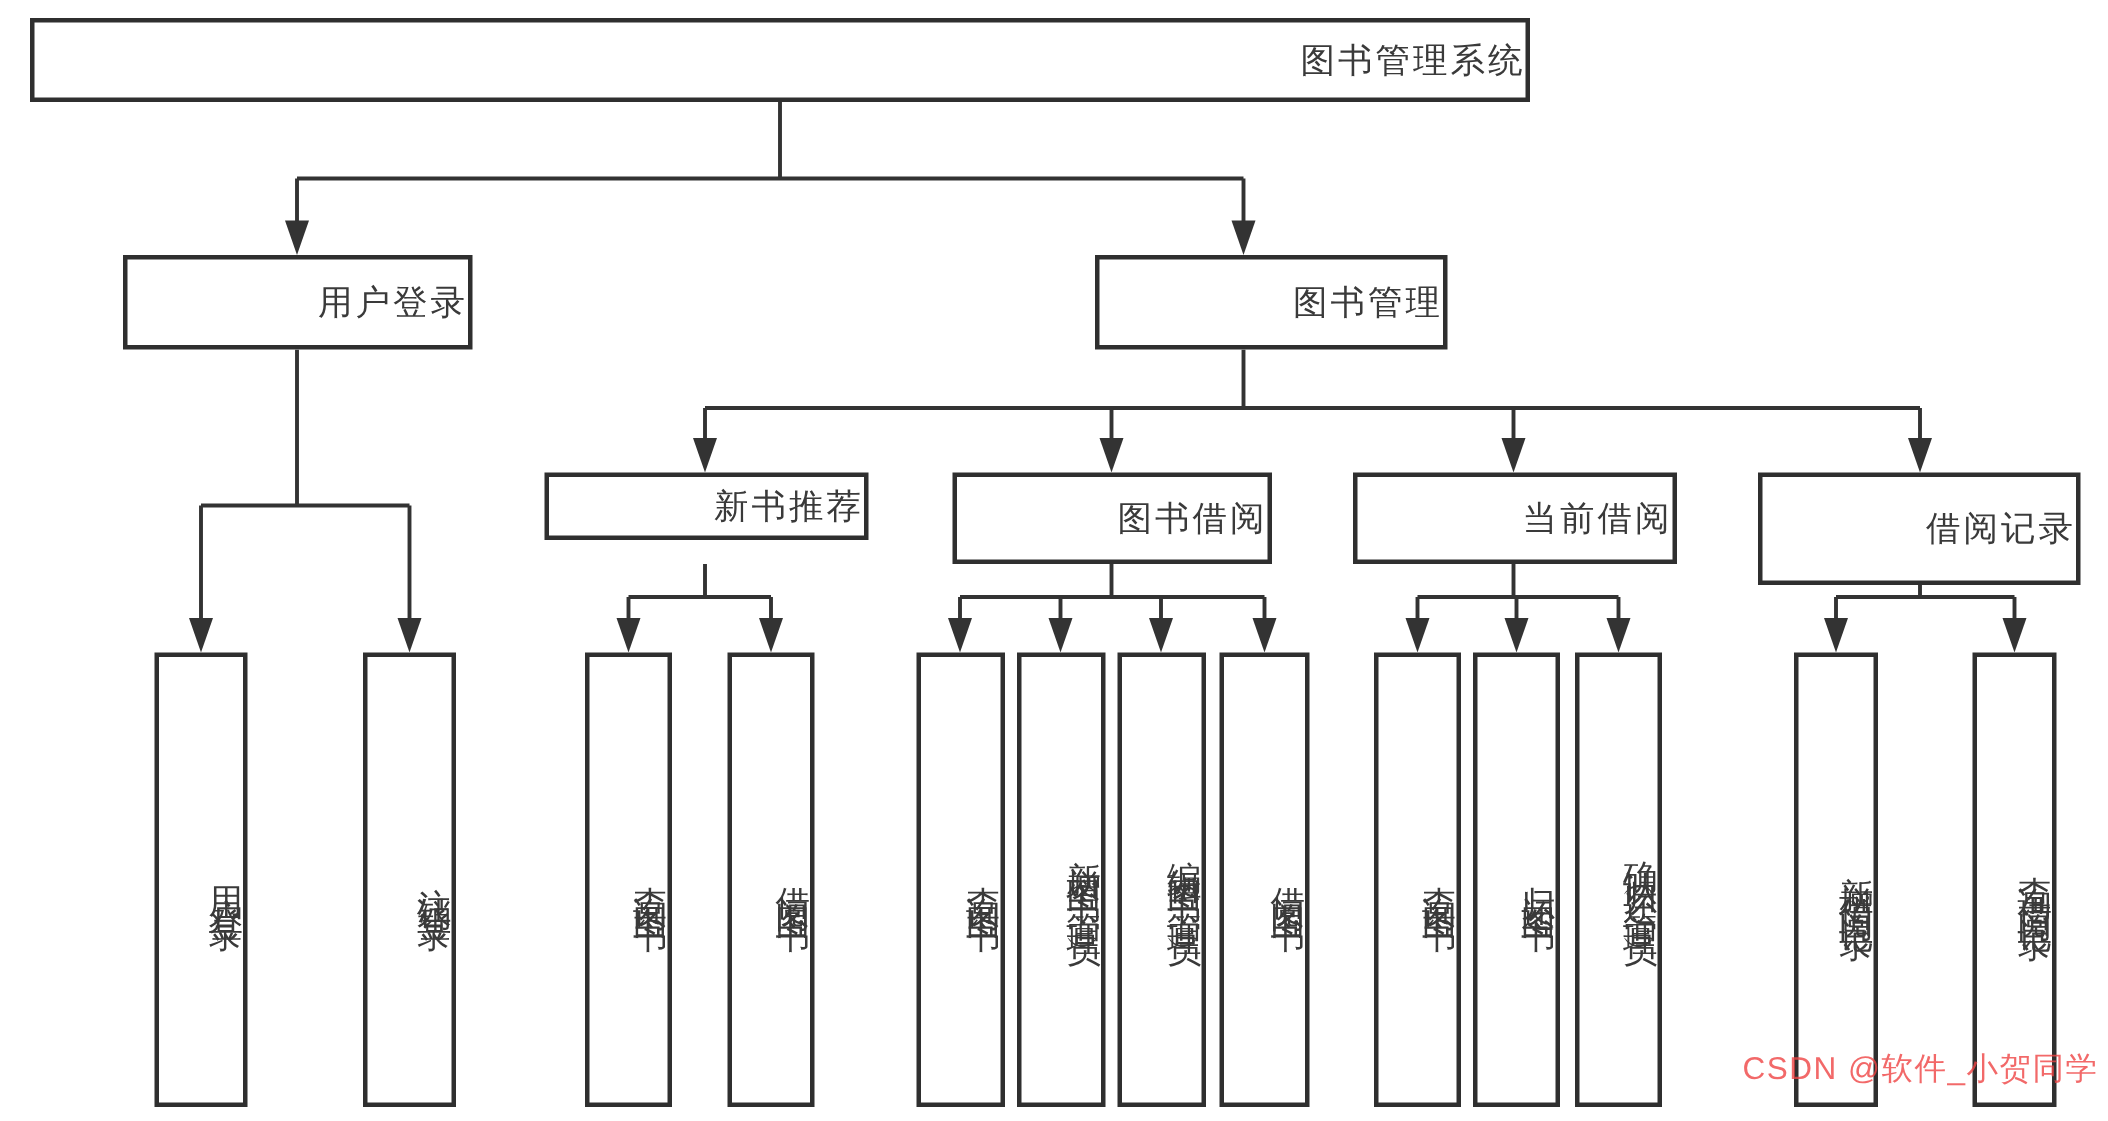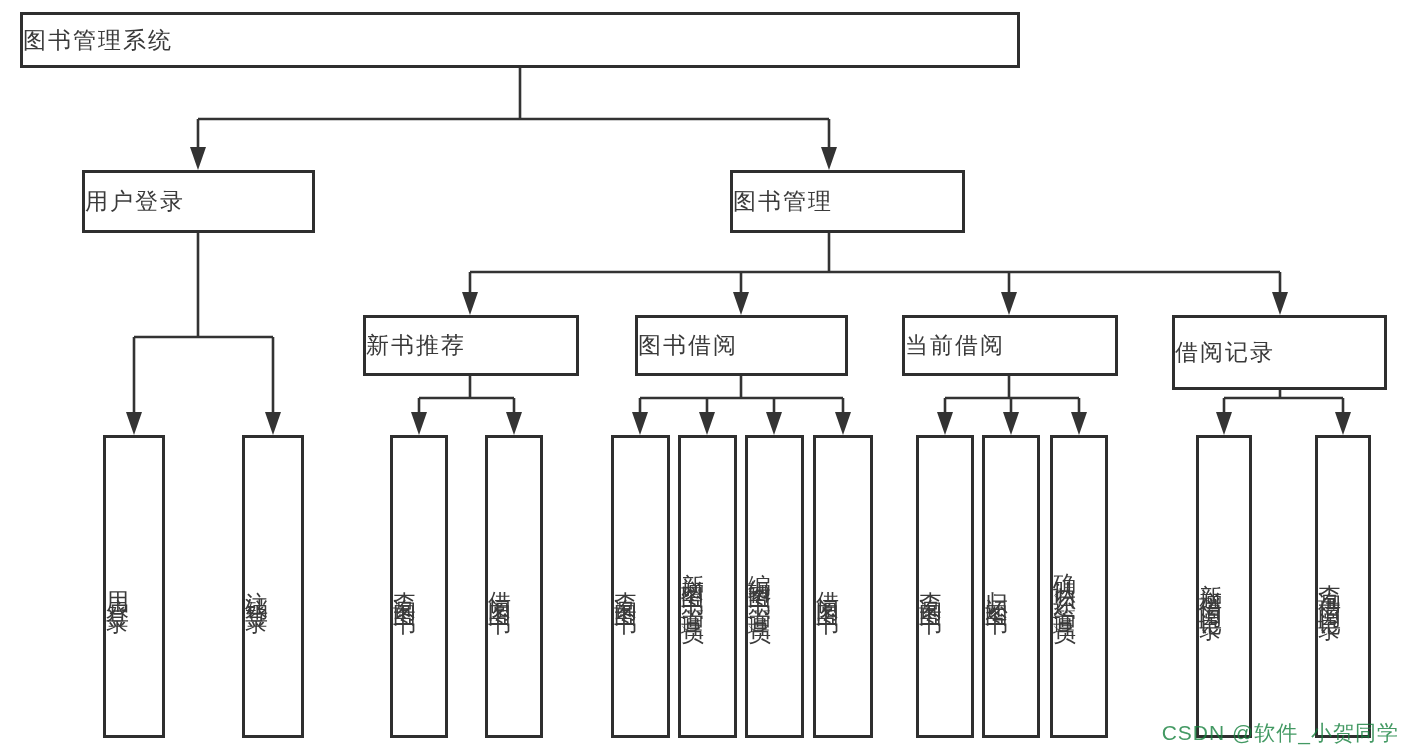--- a/index.html
+++ b/index.html
@@ -22,43 +22,43 @@
     height: 747px;
     z-index: 1;
   }
   .node {
     position: absolute;
     box-sizing: border-box;
     border: 3px solid #2f2f2f;
     background: #ffffff;
     display: flex;
     align-items: center;
-    justify-content: flex-start;
+    justify-content: flex-end;
     z-index: 2;
     color: #3a3a3a;
   }
   .node.h span {
     font-size: 23px;
     letter-spacing: 2px;
     white-space: nowrap;
   }
   .node.v span {
     writing-mode: vertical-rl;
     text-orientation: mixed;
     font-size: 23px;
     letter-spacing: 7px;
     line-height: 1;
     white-space: nowrap;
   }
   .watermark {
     position: absolute;
     right: 6px;
-    bottom: 0;
+    bottom: 21px;
     font-size: 21px;
-    color: #15803d;
+    color: #ef4444;
     opacity: 0.8;
     z-index: 5;
     white-space: nowrap;
     letter-spacing: 1px;
   }
 </style>
 </head>
 <body>
 
 <div class="canvas">
@@ -145,21 +145,21 @@
     <span>图书管理系统</span>
   </div>
 
   <div class="node h" style="left:82px;top:170px;width:233px;height:63px">
     <span>用户登录</span>
   </div>
   <div class="node h" style="left:730px;top:170px;width:235px;height:63px">
     <span>图书管理</span>
   </div>
 
-  <div class="node h" style="left:363px;top:315px;width:216px;height:61px">
+  <div class="node h" style="left:363px;top:315px;width:216px;height:45px">
     <span>新书推荐</span>
   </div>
   <div class="node h" style="left:902px;top:315px;width:216px;height:61px">
     <span>当前借阅</span>
   </div>
   <div class="node h" style="left:635px;top:315px;width:213px;height:61px">
     <span>图书借阅</span>
   </div>
   <div class="node h" style="left:1172px;top:315px;width:215px;height:75px">
     <span>借阅记录</span>

